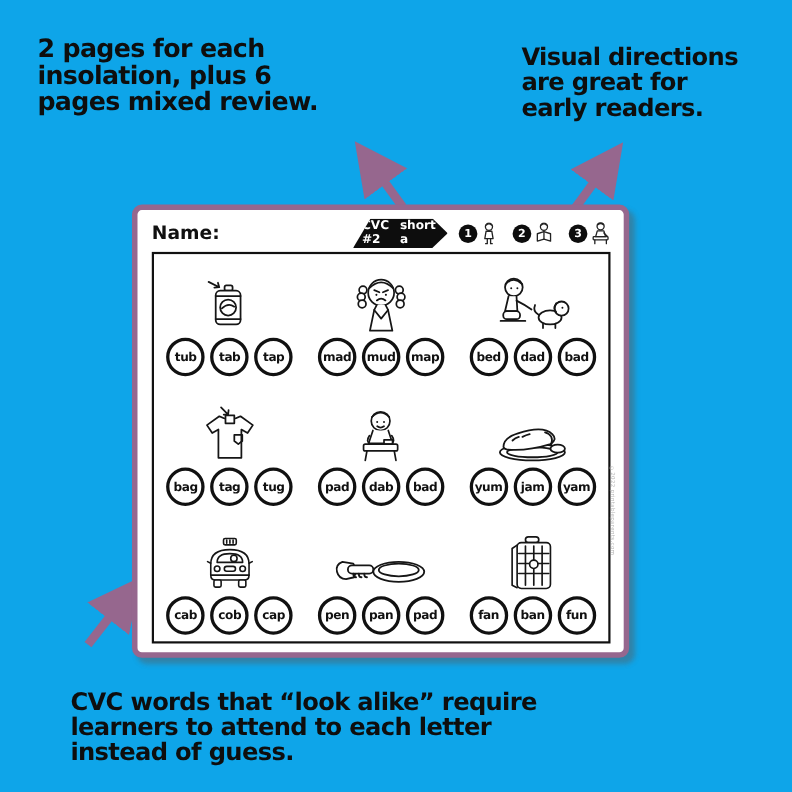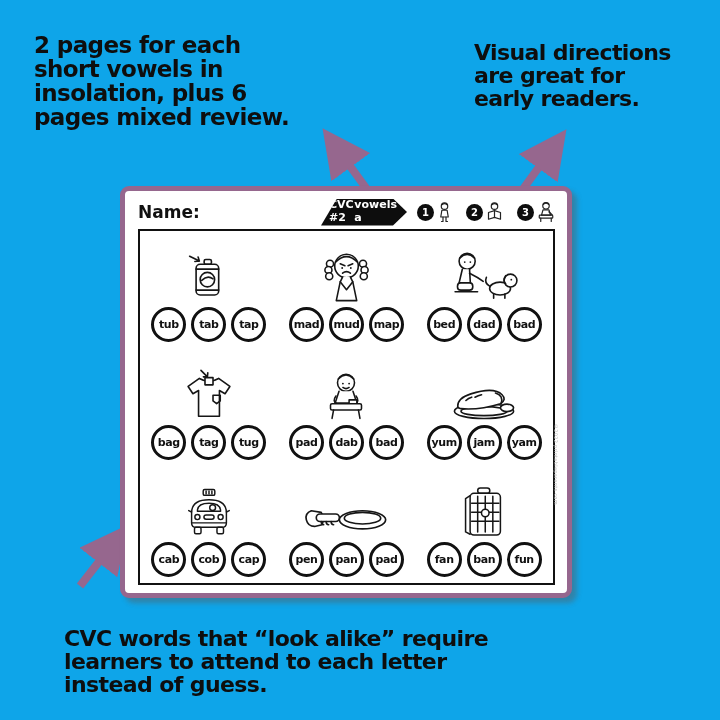--- a/index.html
+++ b/index.html
@@ -53,21 +53,20 @@
   .lineart .dot { fill:#161616; stroke:none; }
   .tinyart { stroke:#222; fill:none; stroke-width:1.6; stroke-linecap:round; stroke-linejoin:round; }
 </style>
 </head>
 <body>
 
 <div id="stage">
 
   <div id="anno-top-left" class="anno">
     <div>2 pages for each</div>
-    <div>short vowels in</div>
     <div>insolation, plus 6</div>
     <div>pages mixed review.</div>
   </div>
 
   <div id="anno-top-right" class="anno">
     <div>Visual directions</div>
     <div>are great for</div>
     <div>early readers.</div>
   </div>
 
@@ -88,21 +87,21 @@
     <line x1="80" y1="586" x2="119" y2="536" stroke="#96678e" stroke-width="8" marker-end="url(#ah)"></line>
   </svg>
 
   <div class="sheet">
 
     <div class="sheet-header">
       <span class="name-label">Name:</span>
 
       <div class="banner">
         <span>CVC #2</span>
-        <span>vowels a</span>
+        <span>short a</span>
       </div>
 
       <div class="steps">
         <div class="step">
           <span class="step-num">1</span>
           <span class="step-icon">
             <svg viewBox="0 0 20 28" width="15" height="21" class="tinyart">
               <circle cx="10" cy="5.5" r="4.3"></circle>
               <path d="M6.6 3.6 q3.4 -3 6.8 0"></path>
               <path d="M6.5 11 h7 l1.5 9 h-10 z"></path>

